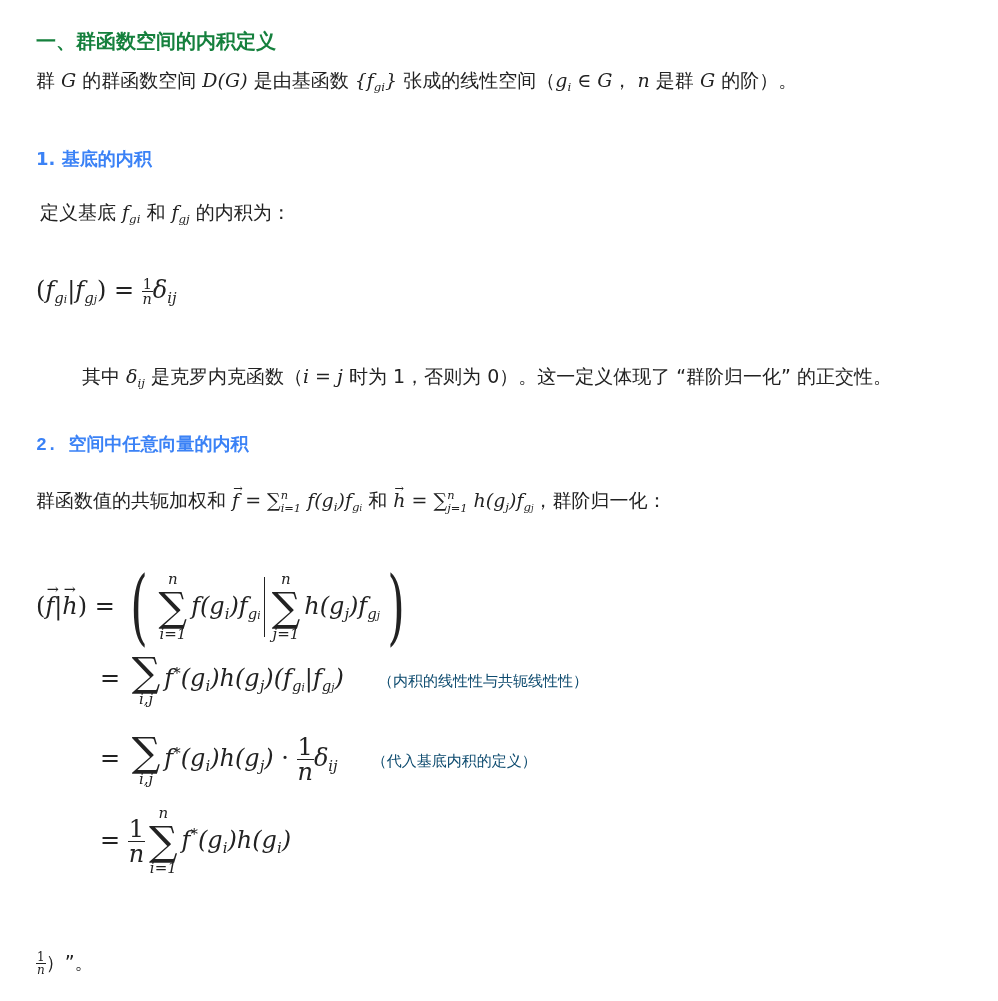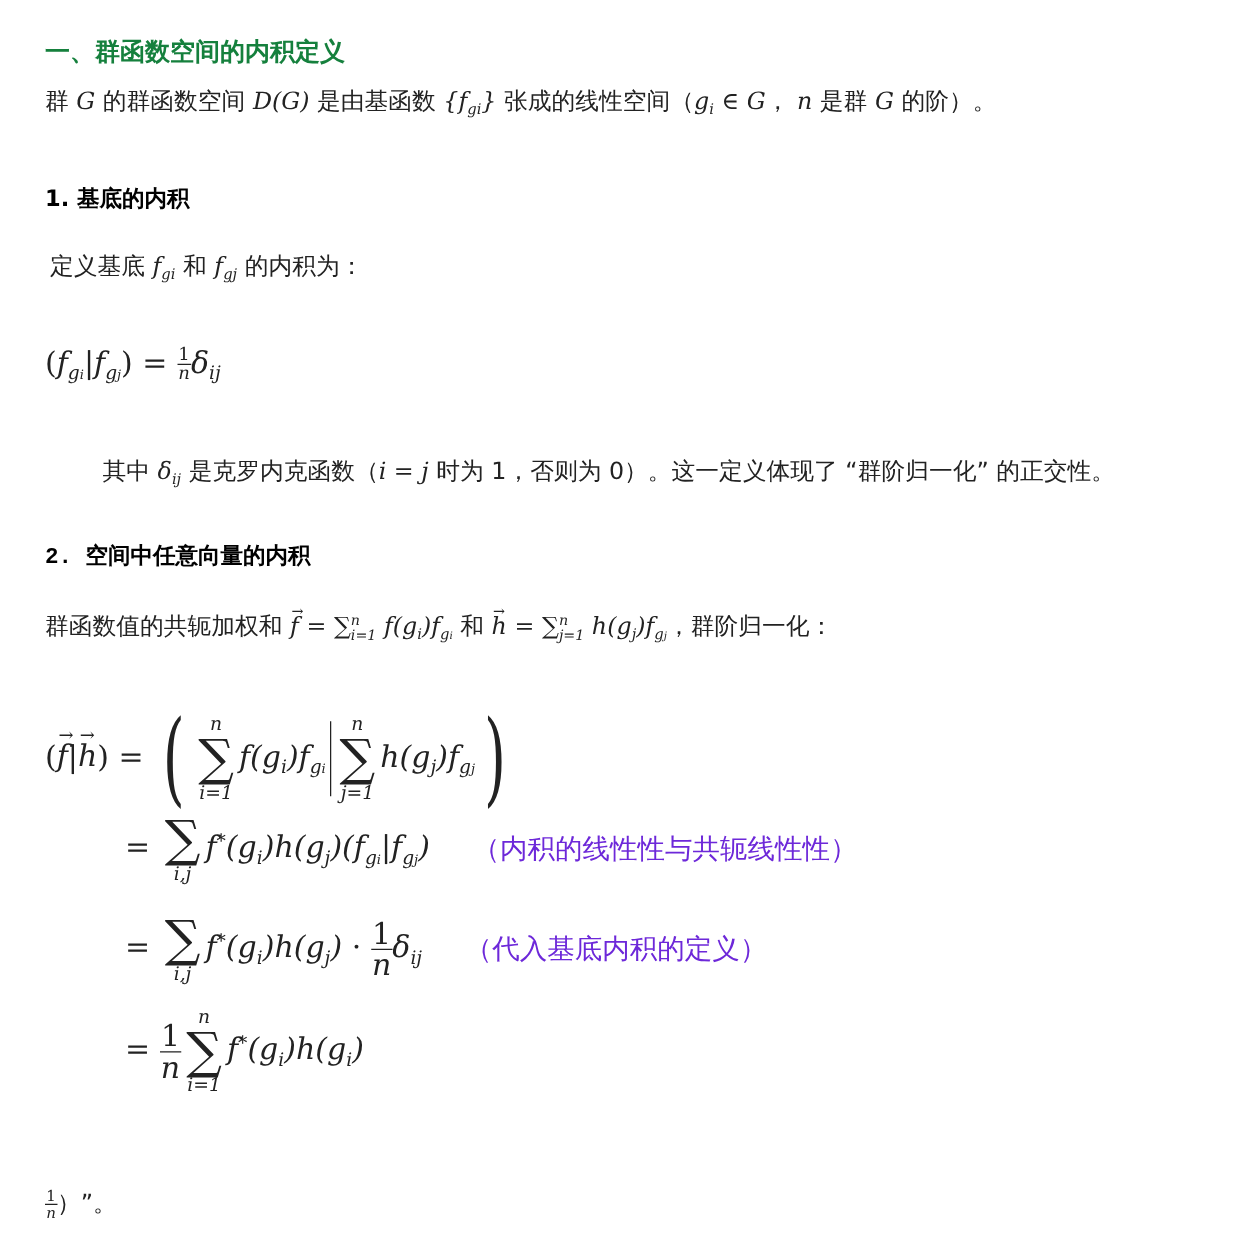--- a/index.html
+++ b/index.html
@@ -3,36 +3,36 @@
 <meta charset="utf-8">
 <style>
   html, body { margin: 0; padding: 0; background: #ffffff; }
   body {
     width: 998px; height: 1001px; overflow: hidden; position: relative;
     font-family: "DejaVu Sans", "Liberation Sans", sans-serif;
     color: #1f1f1f;
   }
   .abs { position: absolute; white-space: nowrap; }
   .h1 { font-weight: bold; font-size: 20px; color: #15803d; }
-  .h2 { font-weight: bold; font-size: 18px; color: #000000; }
+  .h2 { font-weight: bold; font-size: 18px; color: #3b82f6; }
   .p  { font-size: 19px; color: #222; }
   .m  { font-family: "DejaVu Serif", "Liberation Serif", serif; font-style: italic; }
   .r  { font-family: "DejaVu Serif", "Liberation Serif", serif; font-style: normal; }
   .sub { font-size: 0.62em; vertical-align: -0.35em; }
   .sup { font-size: 0.62em; vertical-align: 0.55em; }
   .frac { display: inline-flex; flex-direction: column; align-items: center; vertical-align: middle; line-height: 1; }
   .frac .num { border-bottom: 1px solid #222; padding: 0 1px; }
   .frac.small { font-size: 0.6em; }
   .eq { font-family: "DejaVu Serif", "Liberation Serif", serif; font-size: 24px; color: #222; }
   .bigsum { display: inline-flex; flex-direction: column; align-items: center; vertical-align: middle; line-height: 1; margin: 0 4px; }
   .bigsum .lim { font-size: 15px; font-style: italic; }
   .bigsum .sym { font-size: 40px; font-style: normal; line-height: 1; }
   .bigparen { font-size: 82px; font-style: normal; font-weight: 100; vertical-align: middle; line-height: 1; transform: scaleX(0.55); display: inline-block; }
   .vbar { display: inline-block; width: 1px; height: 60px; background: #222; vertical-align: middle; margin: 0 3px; }
-  .note { font-family: Liberation Mono, monospace; font-style: normal; font-size: 22px; color: #6d28d9; margin-left: 34px; }
+  .note { font-family: Liberation Mono, monospace; font-style: normal; font-size: 15px; color: #0c4a6e; margin-left: 34px; }
   .vec { position: relative; display: inline-block; }
   .vec::before { content: "→"; position: absolute; top: -0.7em; left: 0.1em; font-size: 0.6em; font-style: normal; }
 </style>
 </head>
 <body>
 
 <div class="abs h1" style="left:36px; top:28px;">一、群函数空间的内积定义</div>
 
 <div class="abs p" style="left:36px; top:68px;">
   <span>群</span>

